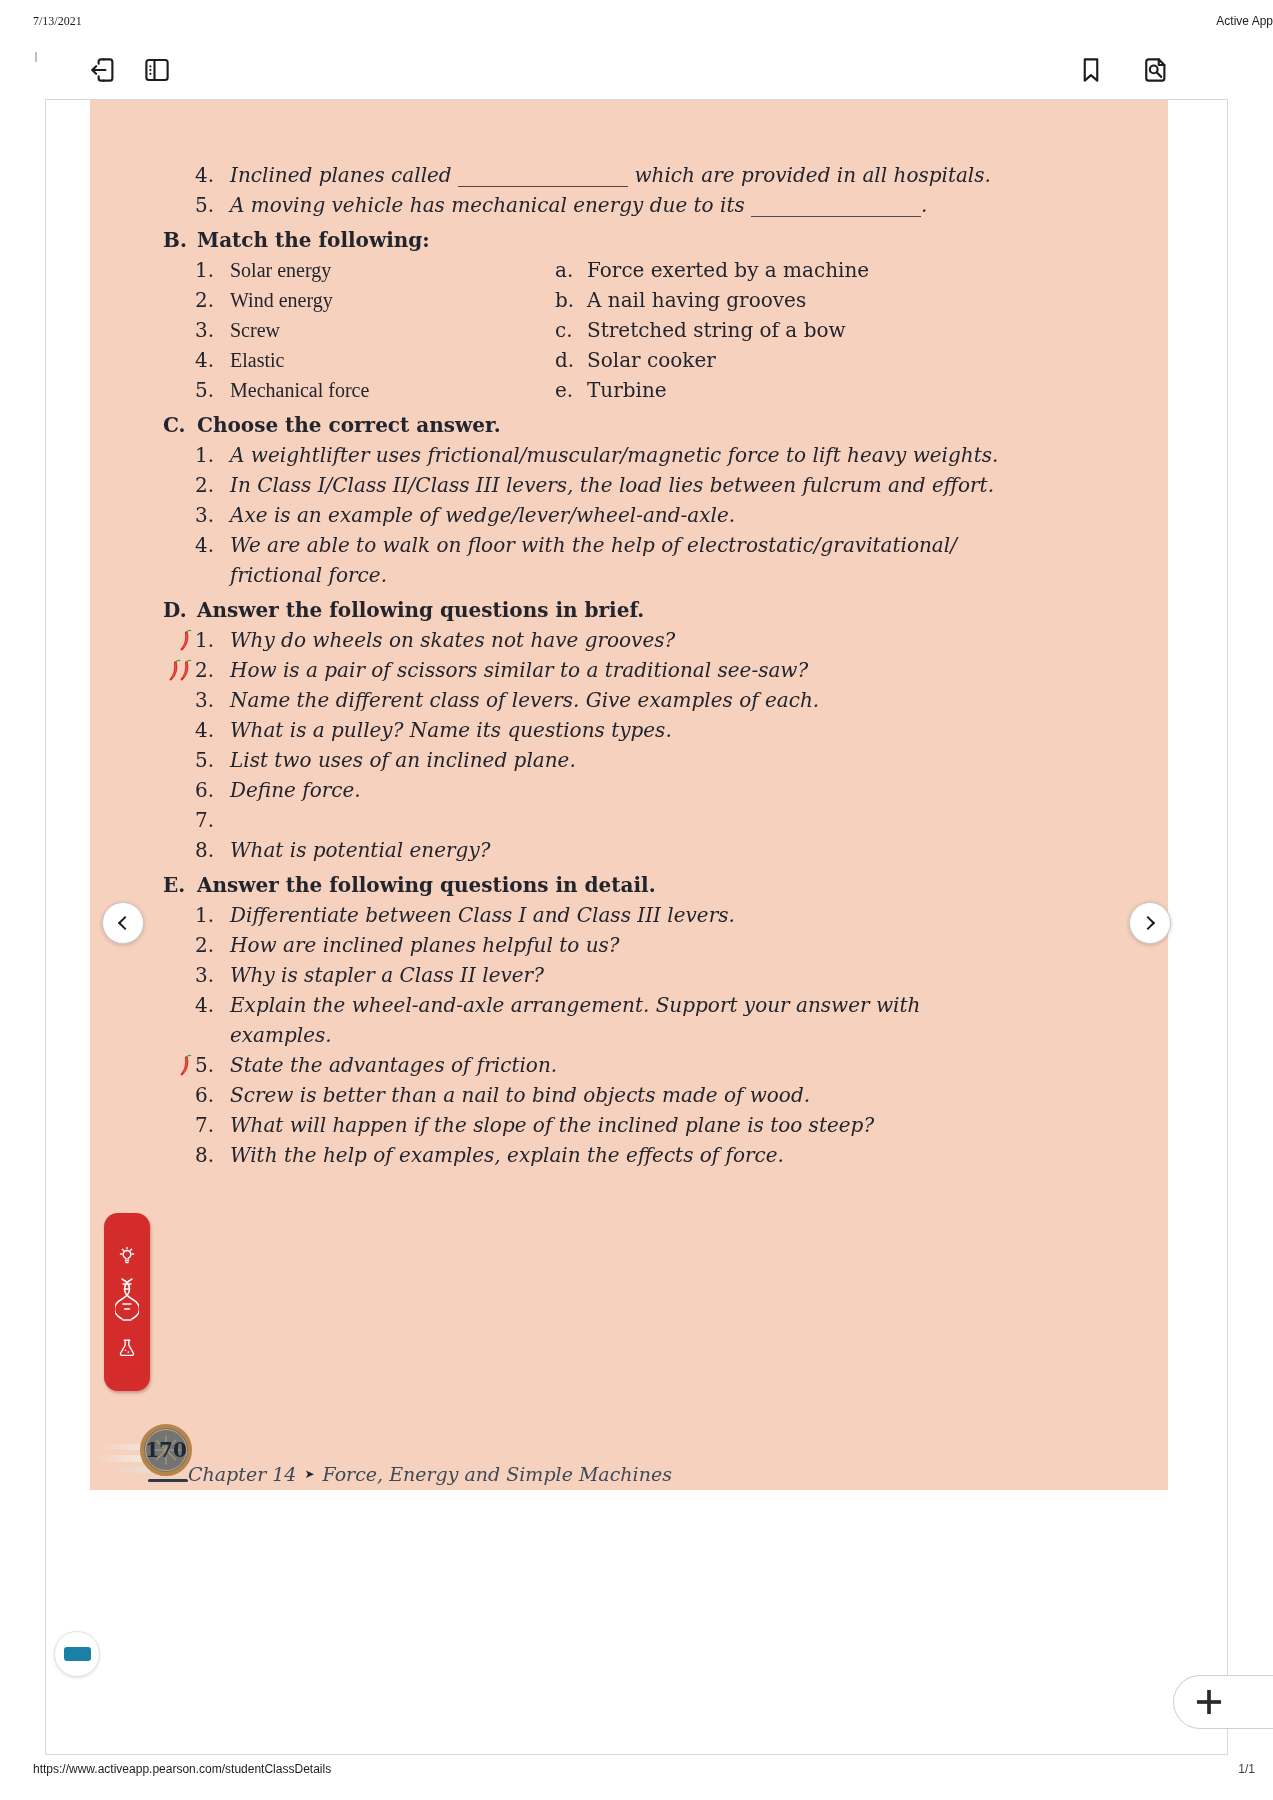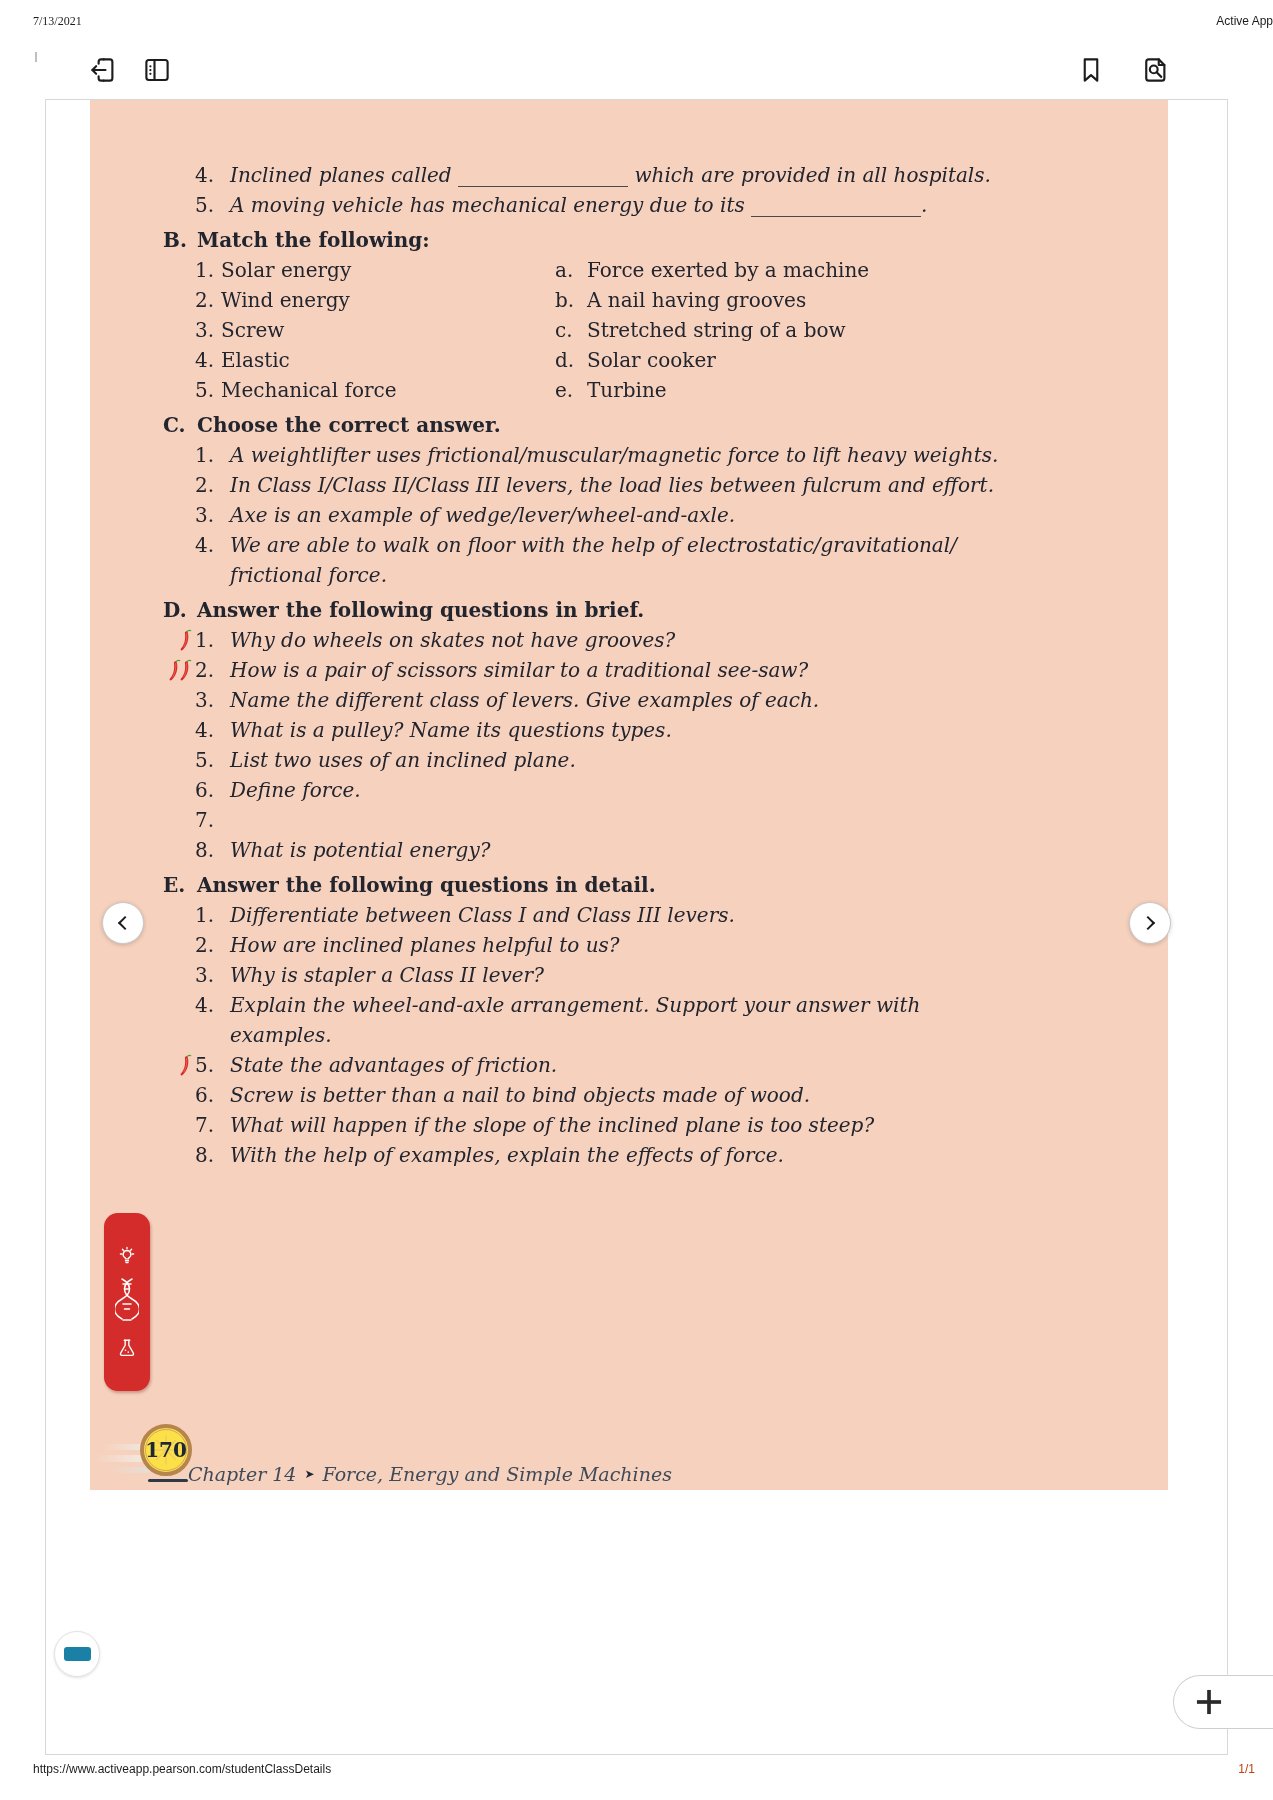--- a/index.html
+++ b/index.html
@@ -3,21 +3,21 @@
 <meta charset="utf-8">
 <style>
   * { margin:0; padding:0; box-sizing:border-box; }
   html,body { width:1273px; height:1800px; background:#ffffff; overflow:hidden;
     font-family:"Liberation Sans", sans-serif; }
 
   
   .hdr-date { position:absolute; left:33px; top:14px; font-size:12px; color:#1c1c1c;font-family:Liberation Serif, serif; }
   .hdr-title { position:absolute; left:0; top:14px; width:1273px; text-align:right; font-size:12px; color:#1c1c1c; }
   .ftr-url { position:absolute; left:33px; top:1762px; font-size:12px; color:#1c1c1c; }
-  .ftr-page { position:absolute; right:18px; top:1762px; font-size:12px; color:#c2410c; }
+  .ftr-page { position:absolute; right:18px; top:1762px; font-size:12px; color:#404040; }
   .tick { position:absolute; left:35px; top:52px; width:2px; height:10px; background:#bfbfbf; }
 
   
   .tool-btn { position:absolute; top:55px; width:30px; height:30px; cursor:pointer; }
   .tool-btn svg { width:30px; height:30px; stroke:#1c1c1c; fill:none; stroke-width:1.7;
     stroke-linecap:round; stroke-linejoin:round; }
 
   
   .doc-frame { position:absolute; left:45px; top:99px; width:1183px; height:1656px;
     background:#ffffff; border:1px solid #d8d8d8; }
@@ -32,34 +32,34 @@
   .q-num { position:absolute; left:32px; top:0; }
   .q-text { white-space:pre-wrap;font-style:italic; }
   .chili-slot { position:absolute; left:-4px; top:2px; width:34px; height:28px;
     display:flex; justify-content:flex-end; }
   .chili { width:15px; height:27px; margin-left:-4px; }
 
   .sec-head { position:relative; padding-left:34px; margin-top:5px; font-weight:bold; }
   .sec-letter { position:absolute; left:0; top:0; font-weight:bold; }
 
   .m-row { position:relative; height:30px; }
-  .m-num { position:absolute; left:32px; } .m-left { position:absolute; left:58px; }
+  .m-num { position:absolute; left:32px; } .m-left { position:absolute; left:67px;font-family:Liberation Serif, serif; }
   .m-letter { position:absolute; left:392px; } .m-right { position:absolute; left:424px; }
 
   
   .res-badge { position:absolute; left:104px; top:1213px; width:46px; height:178px;
     background:#d42b2b; border-radius:14px; box-shadow:1px 2px 3px rgba(120,40,30,.35);
     display:flex; flex-direction:column; align-items:center; justify-content:center; gap:9px; }
   .res-badge svg { stroke:#ffffff; fill:none; stroke-width:1.5; stroke-linecap:round; stroke-linejoin:round; }
 
   
   .pg-footer { position:absolute; left:0; top:1320px; width:700px; height:70px;
     font-family:"DejaVu Serif", serif; }
   .medallion { position:absolute; left:50px; top:4px; width:52px; height:52px; border-radius:50%;
-    border:4px solid #b5854b; background:#fde047; display:flex; align-items:center; justify-content:center; }
+    border:4px solid #b5854b; background:#737373; display:flex; align-items:center; justify-content:center; }
   .medallion .inner-ring { position:absolute; inset:1px; border-radius:50%; border:1.5px solid #cfa868; }
   .medallion .star { position:absolute; inset:4px; opacity:.55; }
   .pg-num { position:relative; font-weight:bold; font-size:20px; color:#1d2736; }
   .streak { position:absolute; border-radius:4px; }
   .s1 { left:12px; top:24px; width:46px; height:6px; background:linear-gradient(to right, rgba(246,209,189,0), #eee8e1); }
   .s2 { left:4px; top:35px; width:58px; height:7px; background:linear-gradient(to right, rgba(246,209,189,0), #f2ece5); }
   .s3 { left:16px; top:47px; width:44px; height:6px; background:linear-gradient(to right, rgba(246,209,189,0), #e6ded6); }
   .under-line { position:absolute; left:58px; top:59px; width:40px; height:3px; background:#2c3946; border-radius:2px; }
   .chap-line { position:absolute; left:98px; top:19px; font-style:italic; font-size:19px; color:#3e4a59;
     display:flex; align-items:center; gap:8px;margin-top:24px; }

